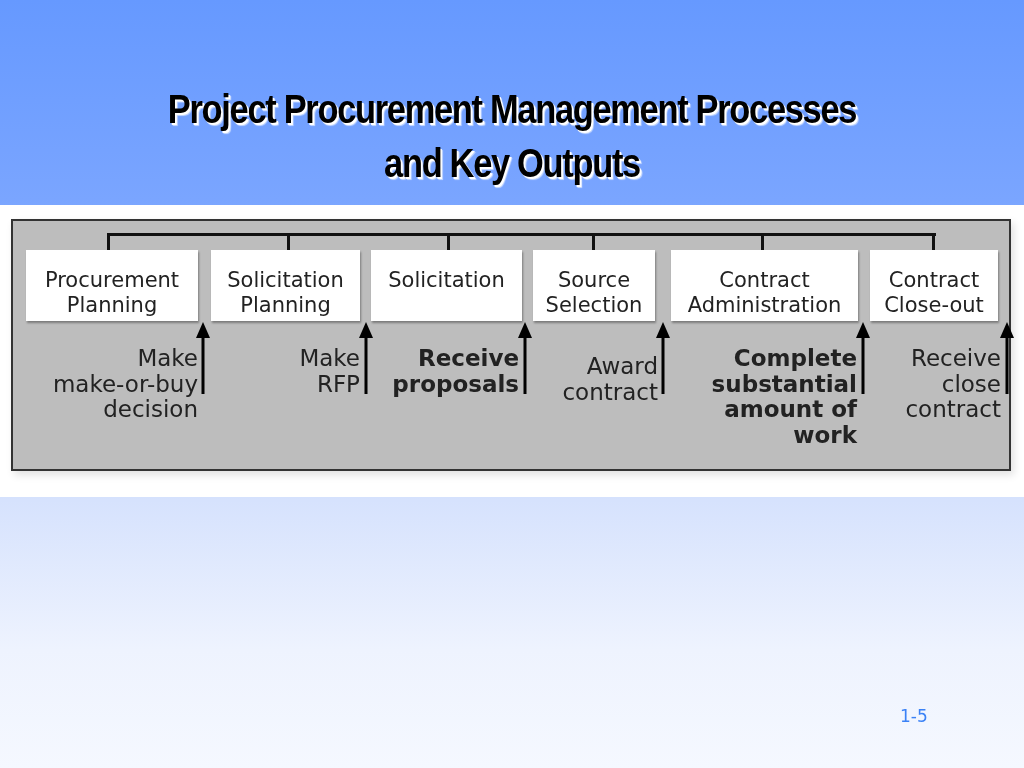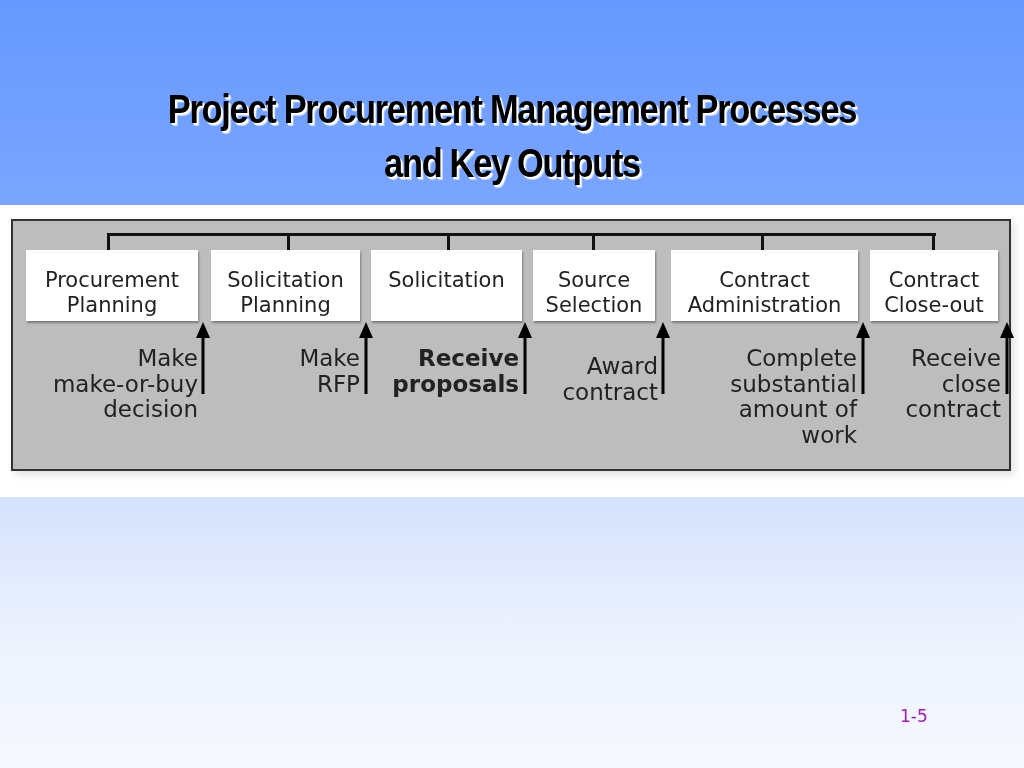--- a/index.html
+++ b/index.html
@@ -90,21 +90,21 @@
       font-size: 23px;
       line-height: 25.5px;
       color: #222;
       white-space: pre-line;
     }
     .page-number {
       position: absolute;
       left: 900px;
       top: 706px;
       font-size: 17px;
-      color: #a21caf;
+      color: #3b82f6;
     }
   </style>
 </head>
 <body>
 
 <div class="slide-title">
   <span>Project Procurement Management Processes</span>
   <span>and Key Outputs</span>
 </div>
 
@@ -158,21 +158,21 @@
 
   <div class="output-label" style="left:20px; width:178px;">Make
 make-or-buy
 decision</div>
   <div class="output-label" style="left:260px; width:100px;">Make
 RFP</div>
   <div class="output-label" style="left:380px; width:139px;font-weight:bold;">Receive
 proposals</div>
   <div class="output-label" style="left:540px; width:118px;margin-top:8px;">Award
 contract</div>
-  <div class="output-label" style="left:700px; width:157px;">Complete
+  <div class="output-label" style="left:700px; width:157px;font-weight:bold;">Complete
 substantial
 amount of
 work</div>
   <div class="output-label" style="left:880px; width:121px;">Receive
 close
 contract</div>
 </div>
 
 <div class="page-number">1-5</div>
 

